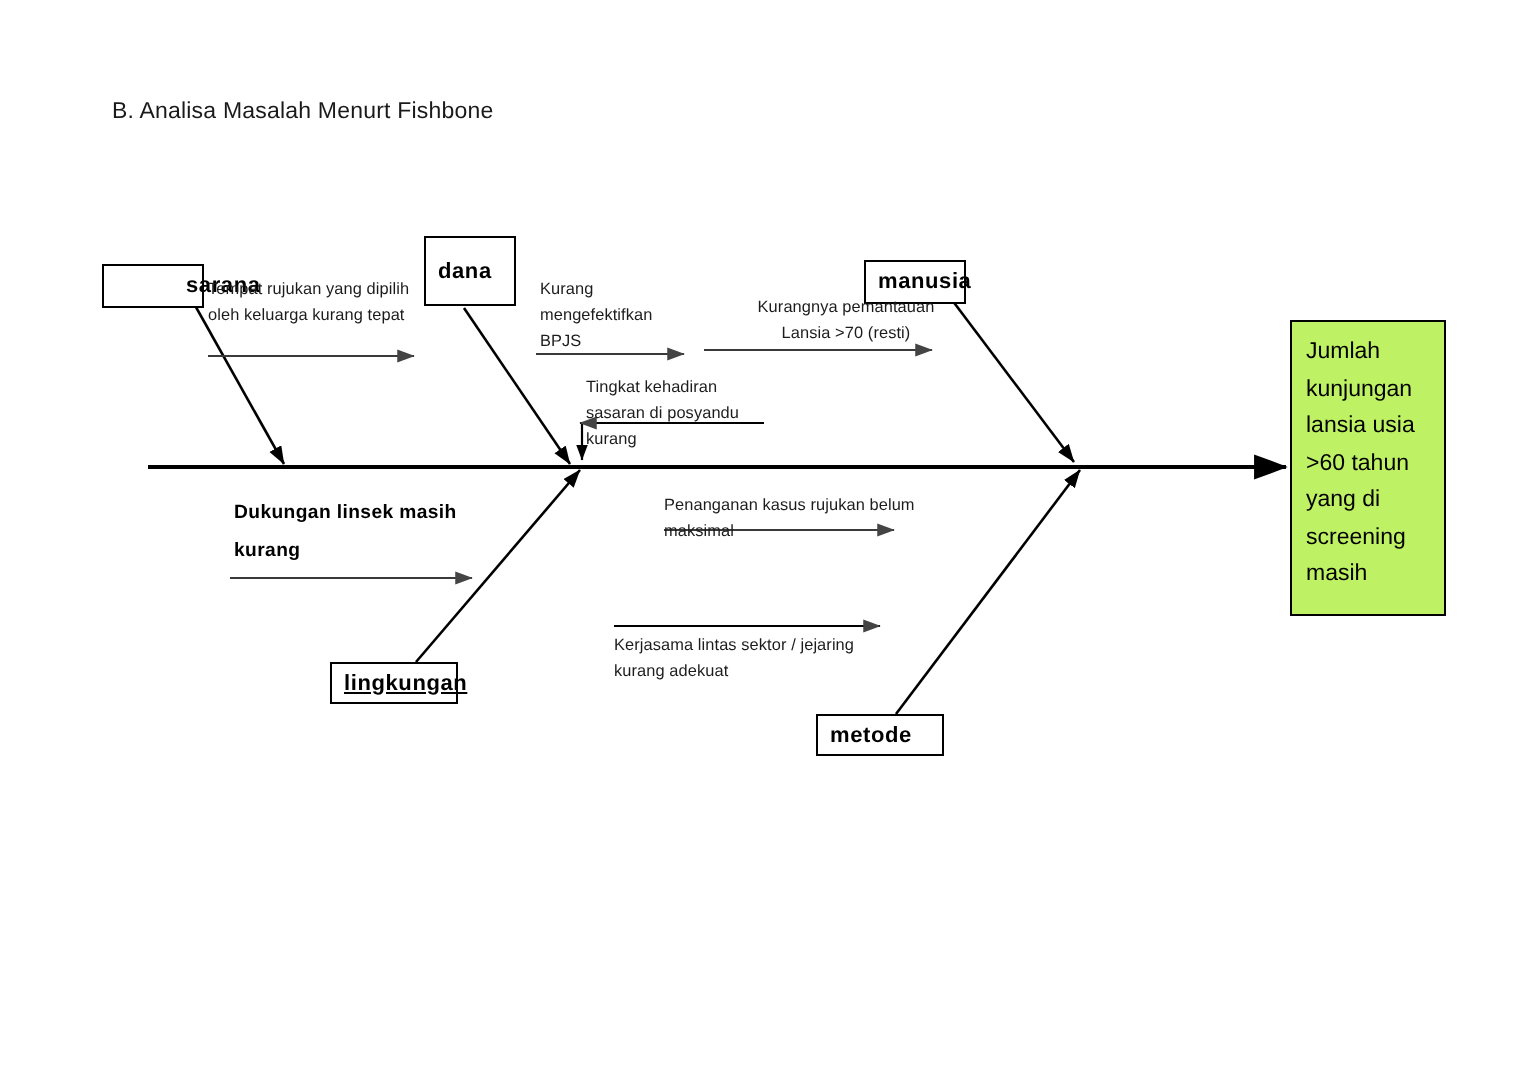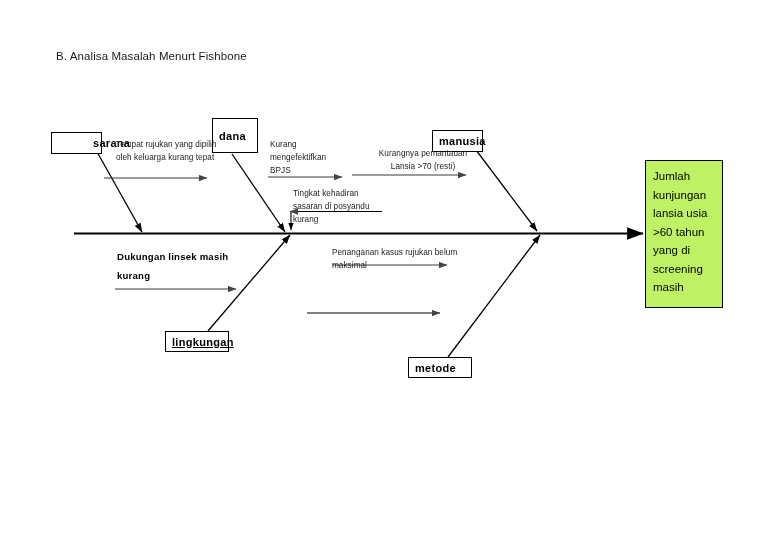--- a/index.html
+++ b/index.html
@@ -131,34 +131,36 @@
   <div class="cat-box" style="left:212px; top:98px; width:46px; height:35px;">dana</div>
 
   <div class="cat-box" style="left:432px; top:110px; width:51px; height:22px;">manusia</div>
 
   <div class="cat-box" style="left:165px; top:311px; width:64px; height:21px;text-decoration:underline;">lingkungan</div>
 
   <div class="cat-box" style="left:408px; top:337px; width:64px; height:21px;">metode</div>
 
   <div class="effect-box">Jumlah kunjungan lansia usia &gt;60 tahun yang di screening masih</div>
 
-  <div class="cause-text" style="left:116px; top:118px; width:165px;">Tempat rujukan yang dipilih
+  <div class="cause-text" style="left:104px; top:118px; width:165px;">Tempat rujukan yang dipilih
 oleh keluarga kurang tepat</div>
 
   <div class="cause-text" style="left:270px; top:118px; width:80px;">Kurang
 mengefektifkan
 BPJS</div>
 
   <div class="cause-text" style="left:358px; top:127px; width:130px;text-align:center;">Kurangnya pemantauan
 Lansia &gt;70 (resti)</div>
 
   <div class="cause-text" style="left:293px; top:167px; width:110px;">Tingkat kehadiran
 sasaran di posyandu
 kurang</div>
 
   <div class="cause-text bold" style="left:117px; top:227px; width:170px;">Dukungan linsek masih
 kurang</div>
 
   <div class="cause-text" style="left:332px; top:226px; width:165px;">Penanganan kasus  rujukan belum
 maksimal</div>
 
+  <div class="cause-text" style="left:307px; top:296px; width:165px;">Kerjasama lintas sektor / jejaring
+kurang adekuat</div>
 
 </div>
 
 </body></html>

